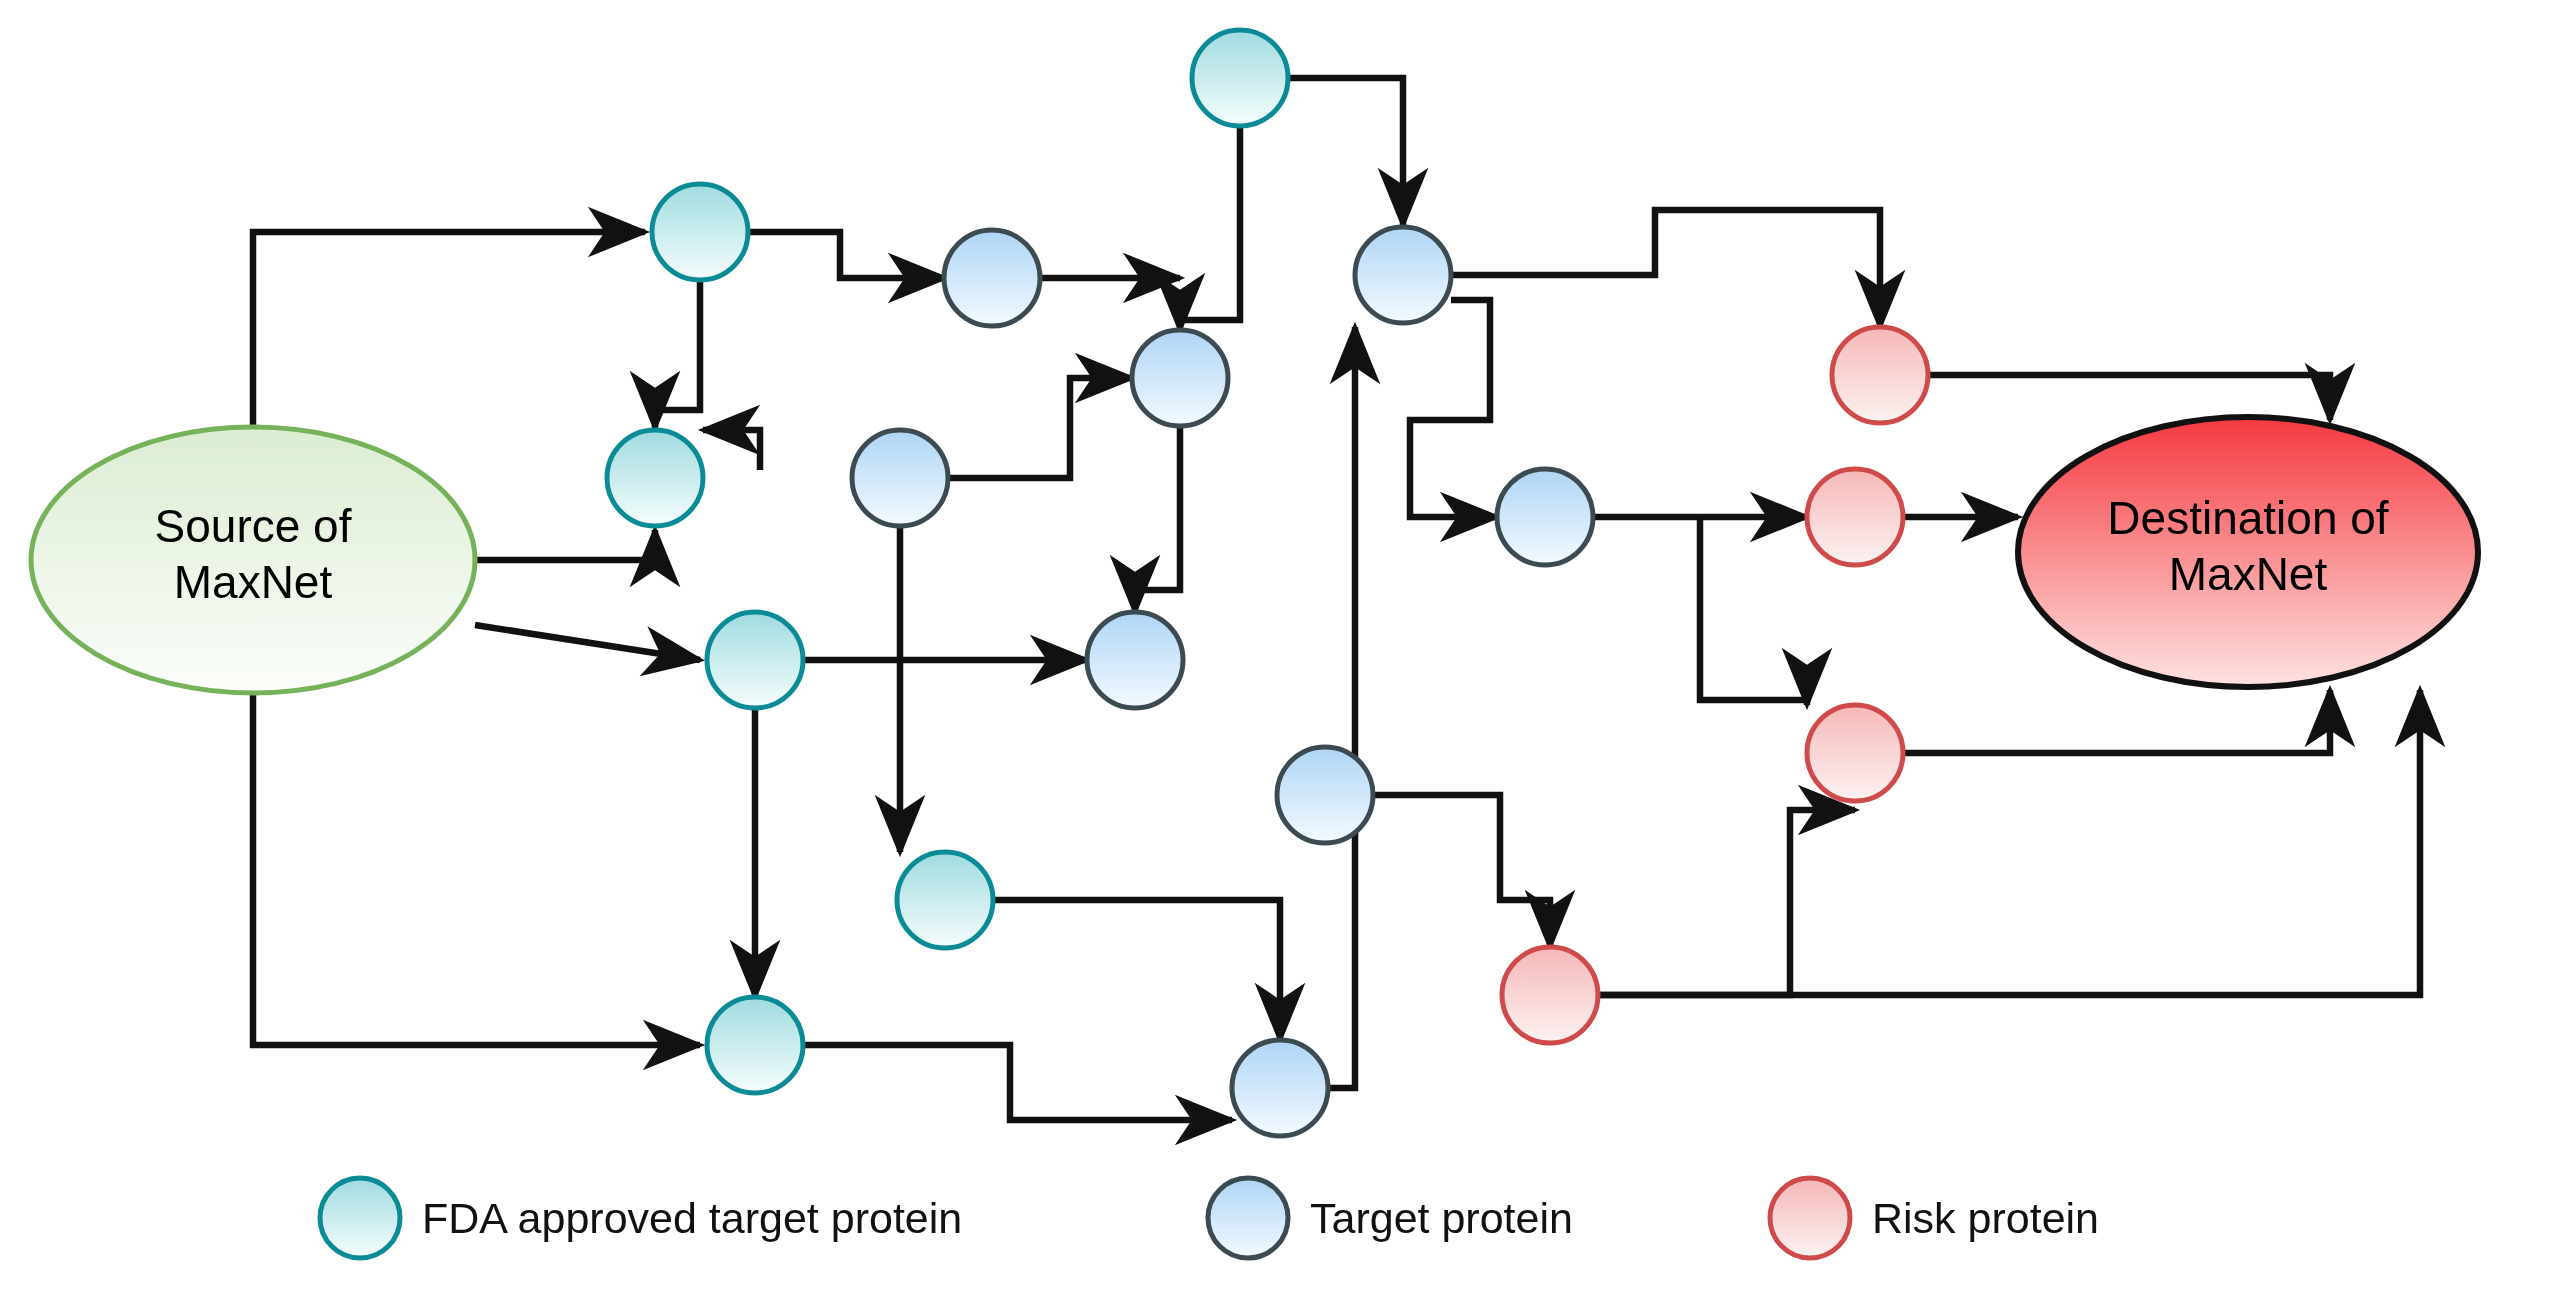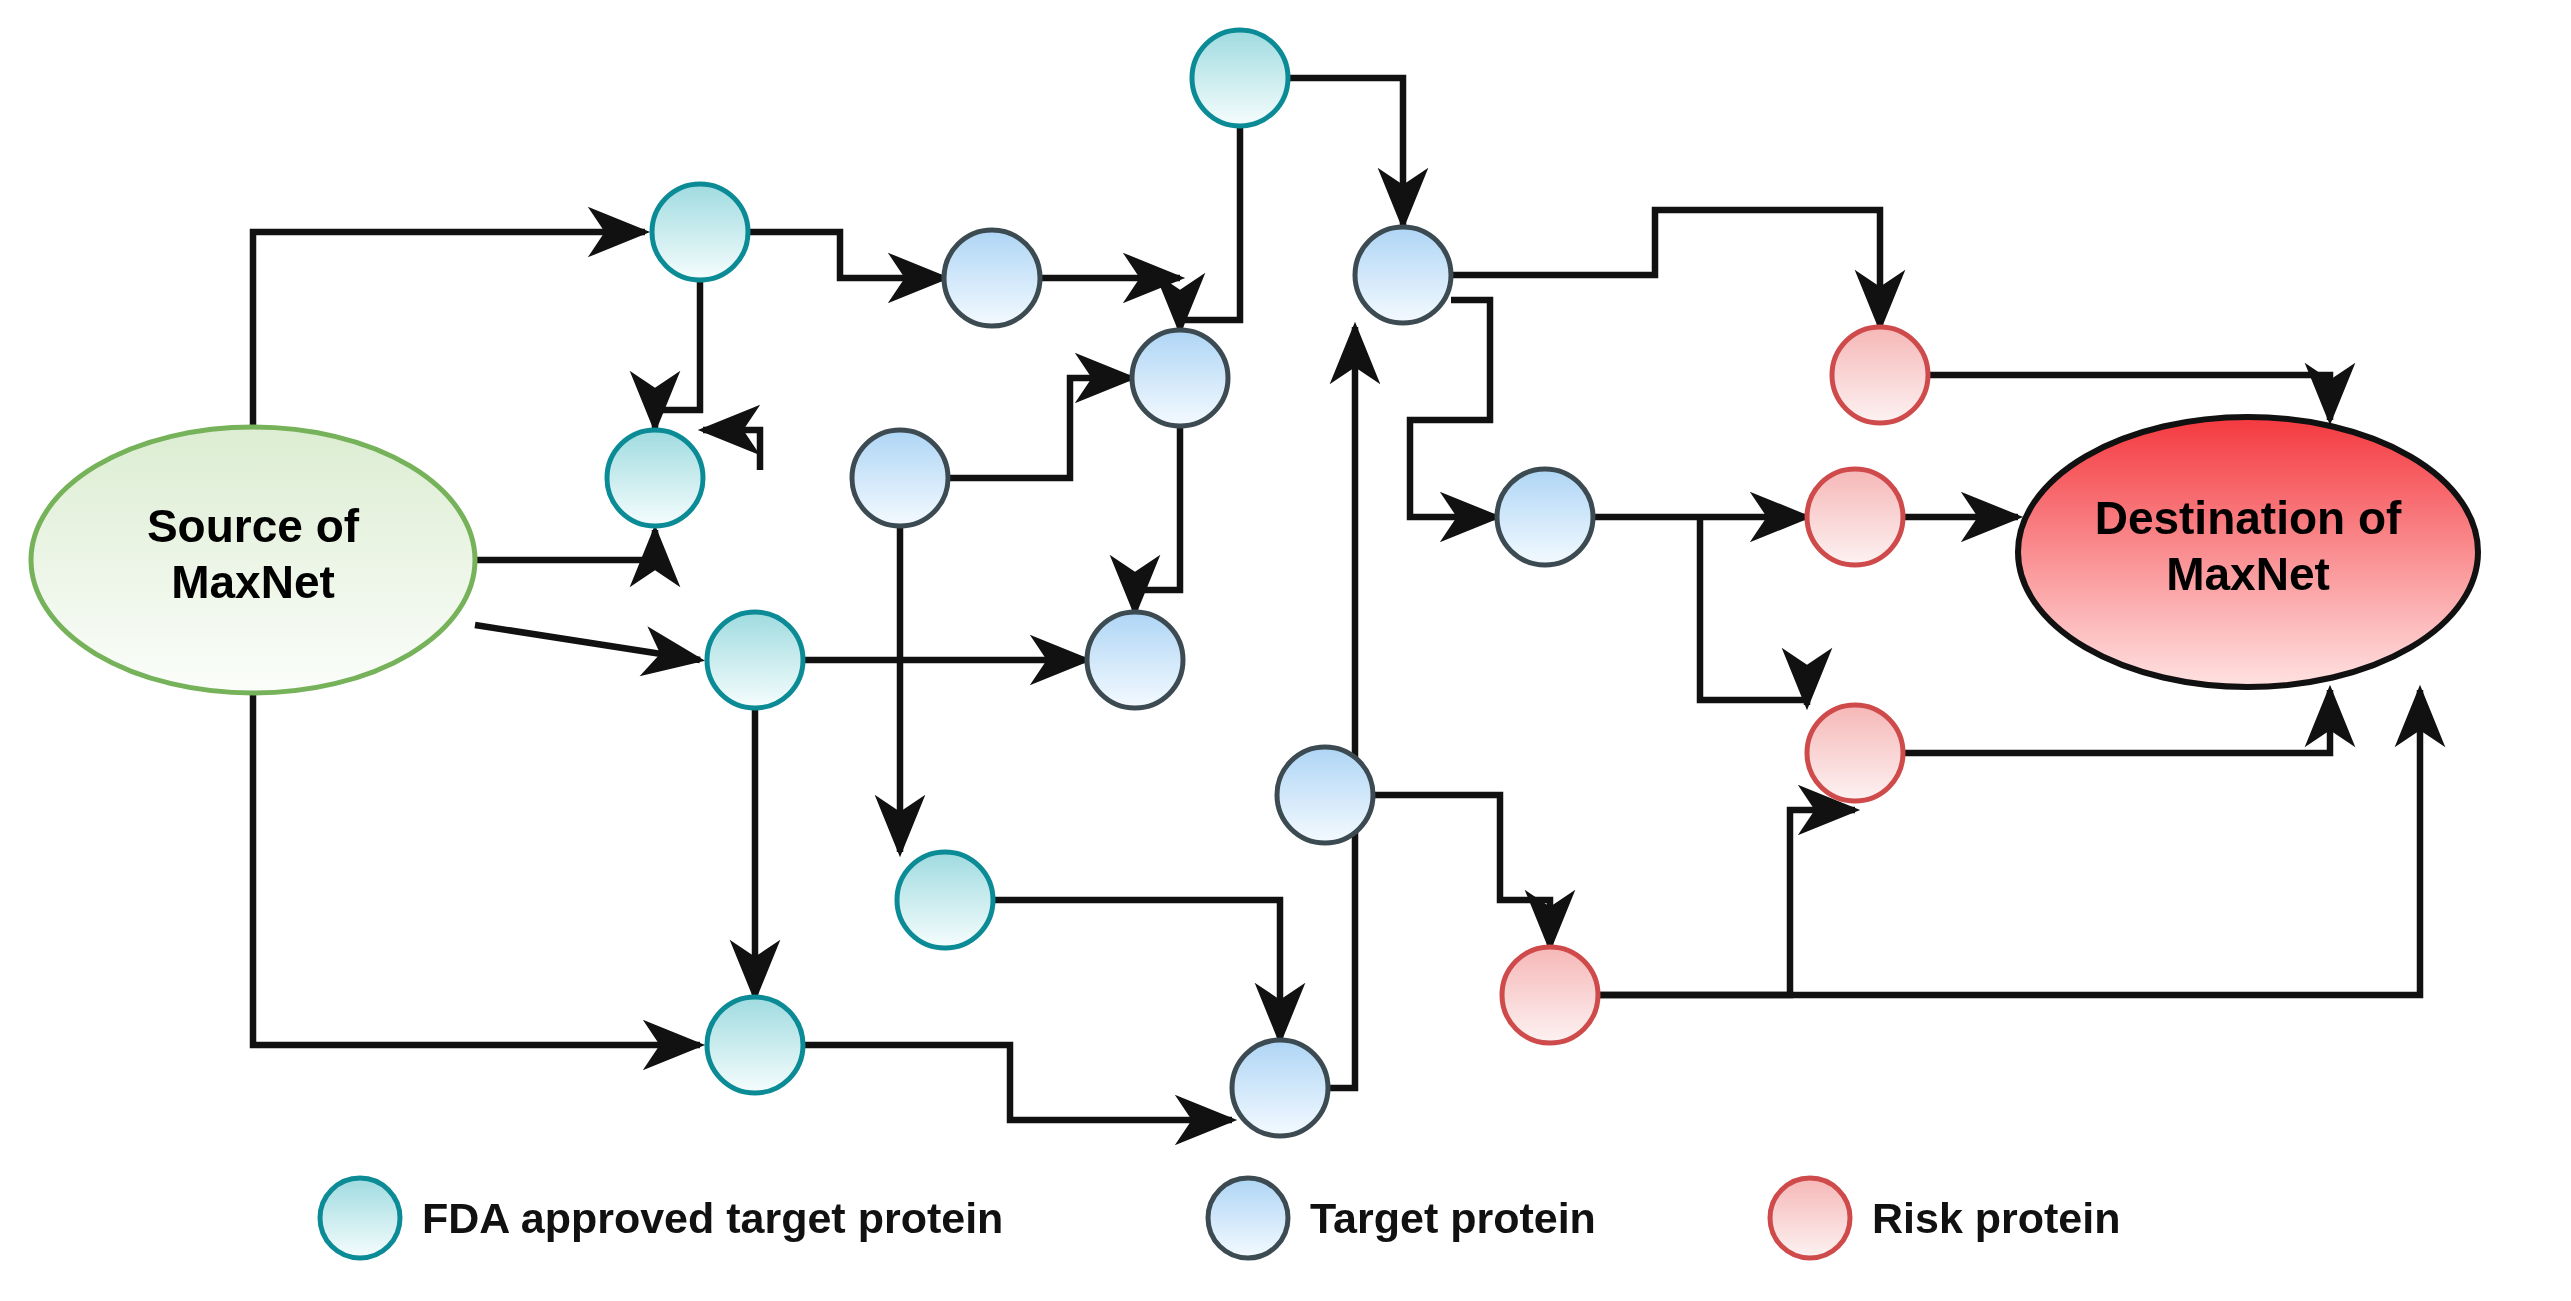--- a/index.html
+++ b/index.html
@@ -1,17 +1,17 @@
 <!DOCTYPE html>
 <html><head>
 <meta charset="utf-8">
 <style>
   html,body{margin:0;padding:0;background:#ffffff;}
   #root{position:relative;width:2571px;height:1301px;background:#ffffff;
-        font-family:"Liberation Sans",sans-serif;overflow:hidden;font-weight:bold;}
+        font-family:"Liberation Sans",sans-serif;overflow:hidden;}
   svg#graph{position:absolute;left:0;top:0;width:2571px;height:1301px;}
   .nlabel{font-family:"Liberation Sans",sans-serif;font-size:46px;fill:#000;}
   .legend-label{font-family:"Liberation Sans",sans-serif;font-size:43px;fill:#111;}
 </style>
 </head>
 <body>
 
 <div id="root">
   <svg id="graph" viewBox="0 0 2571 1301" xmlns="http://www.w3.org/2000/svg">
     <defs>

